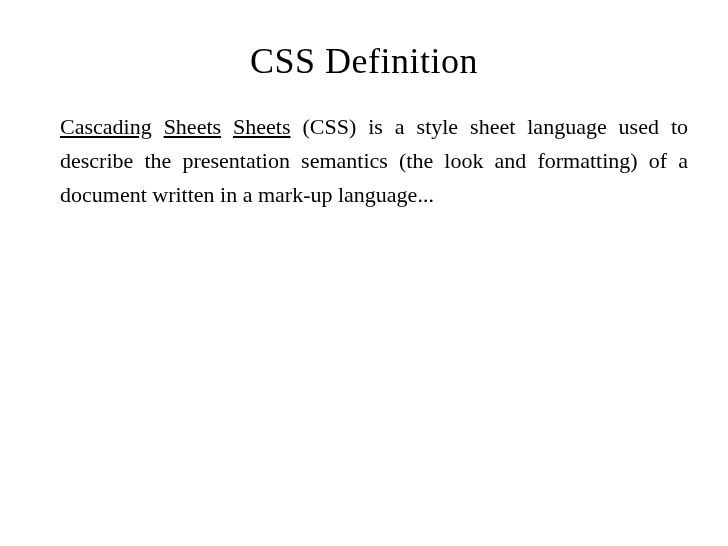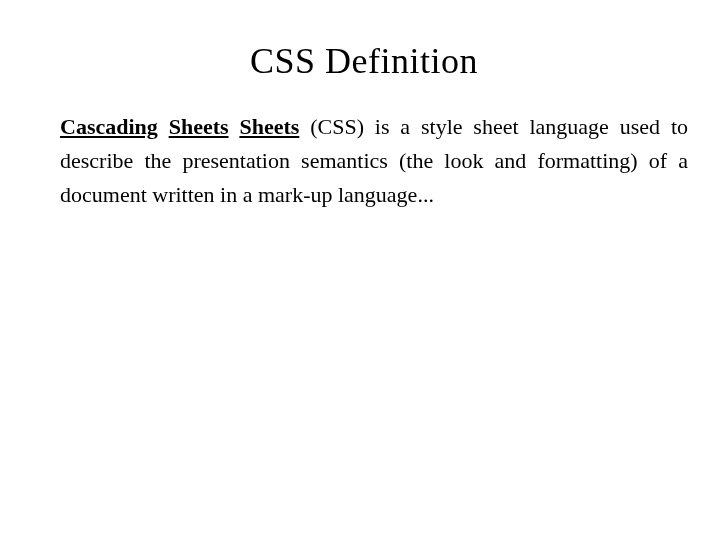--- a/index.html
+++ b/index.html
@@ -32,21 +32,21 @@
     .content {
       width: 100%;
       font-size: 22px;
       color: #000000;
       line-height: 1.55;
       text-align: justify;
       padding-left: 20px;
     }
 
     .underline-bold {
-      font-weight: bold;
+      font-weight: normal;
       text-decoration: underline;
     }
 
     .normal-text {
       font-weight: normal;
     }
   </style>
 </head>
 <body>
 

